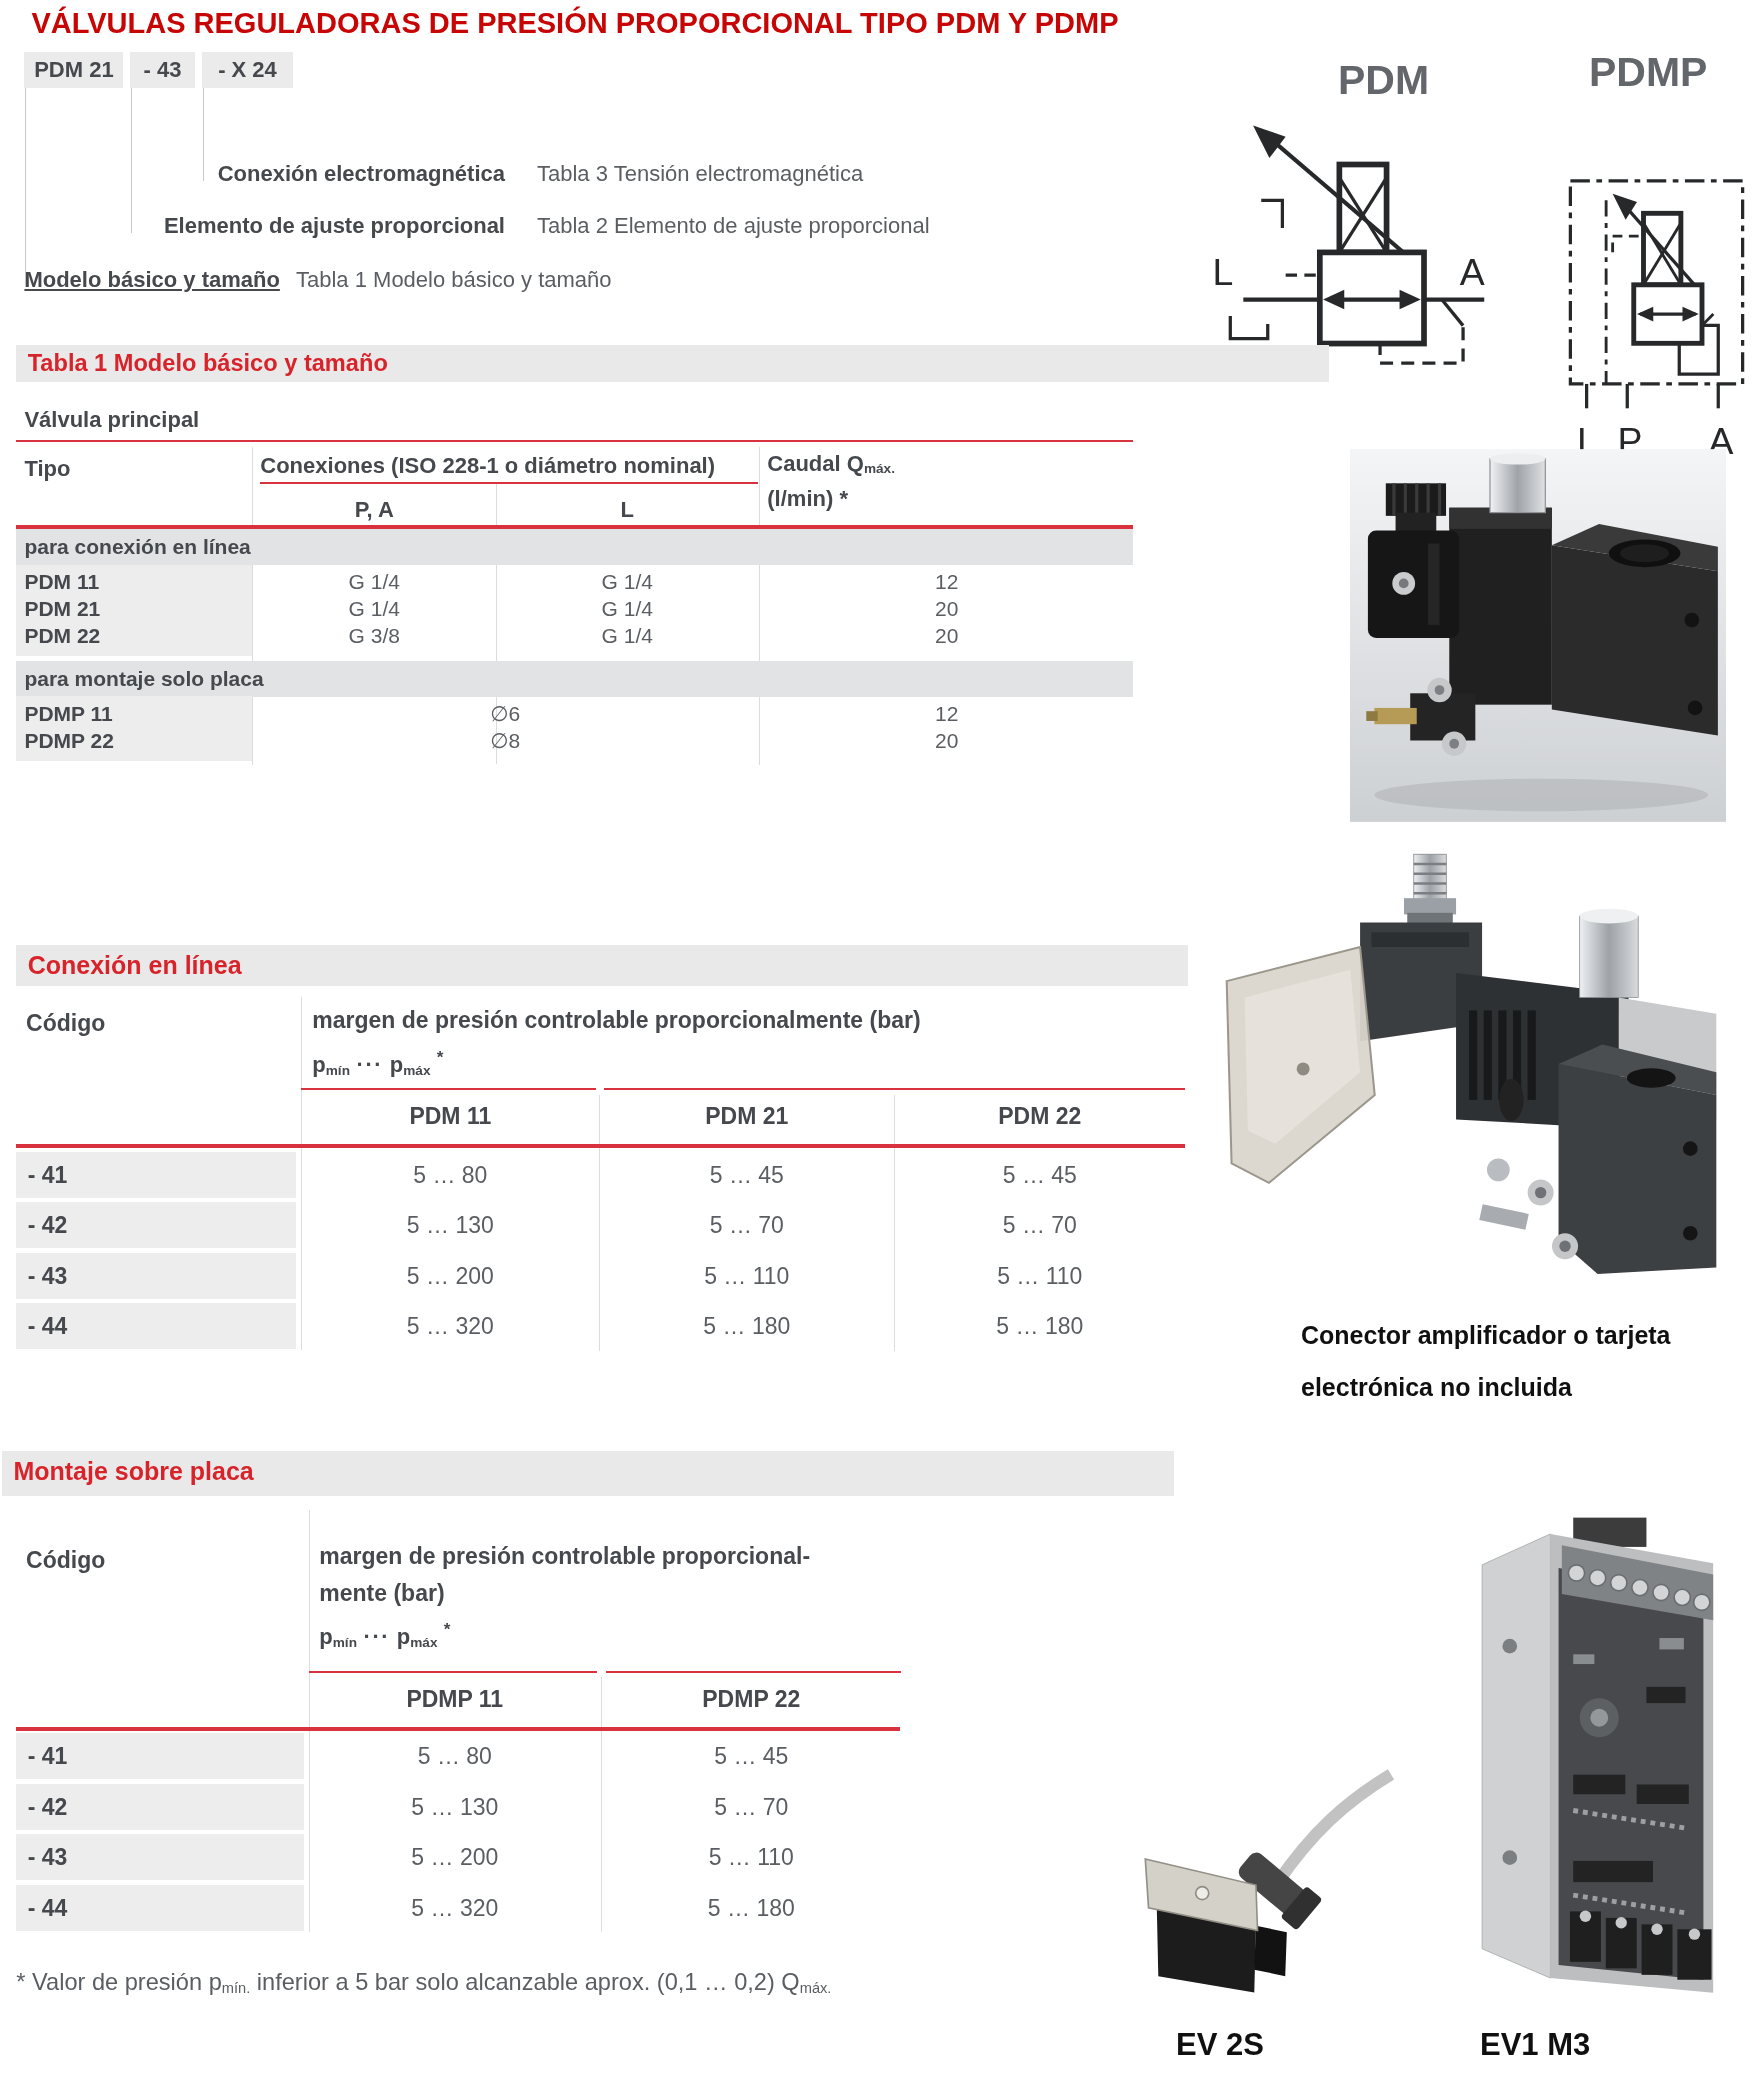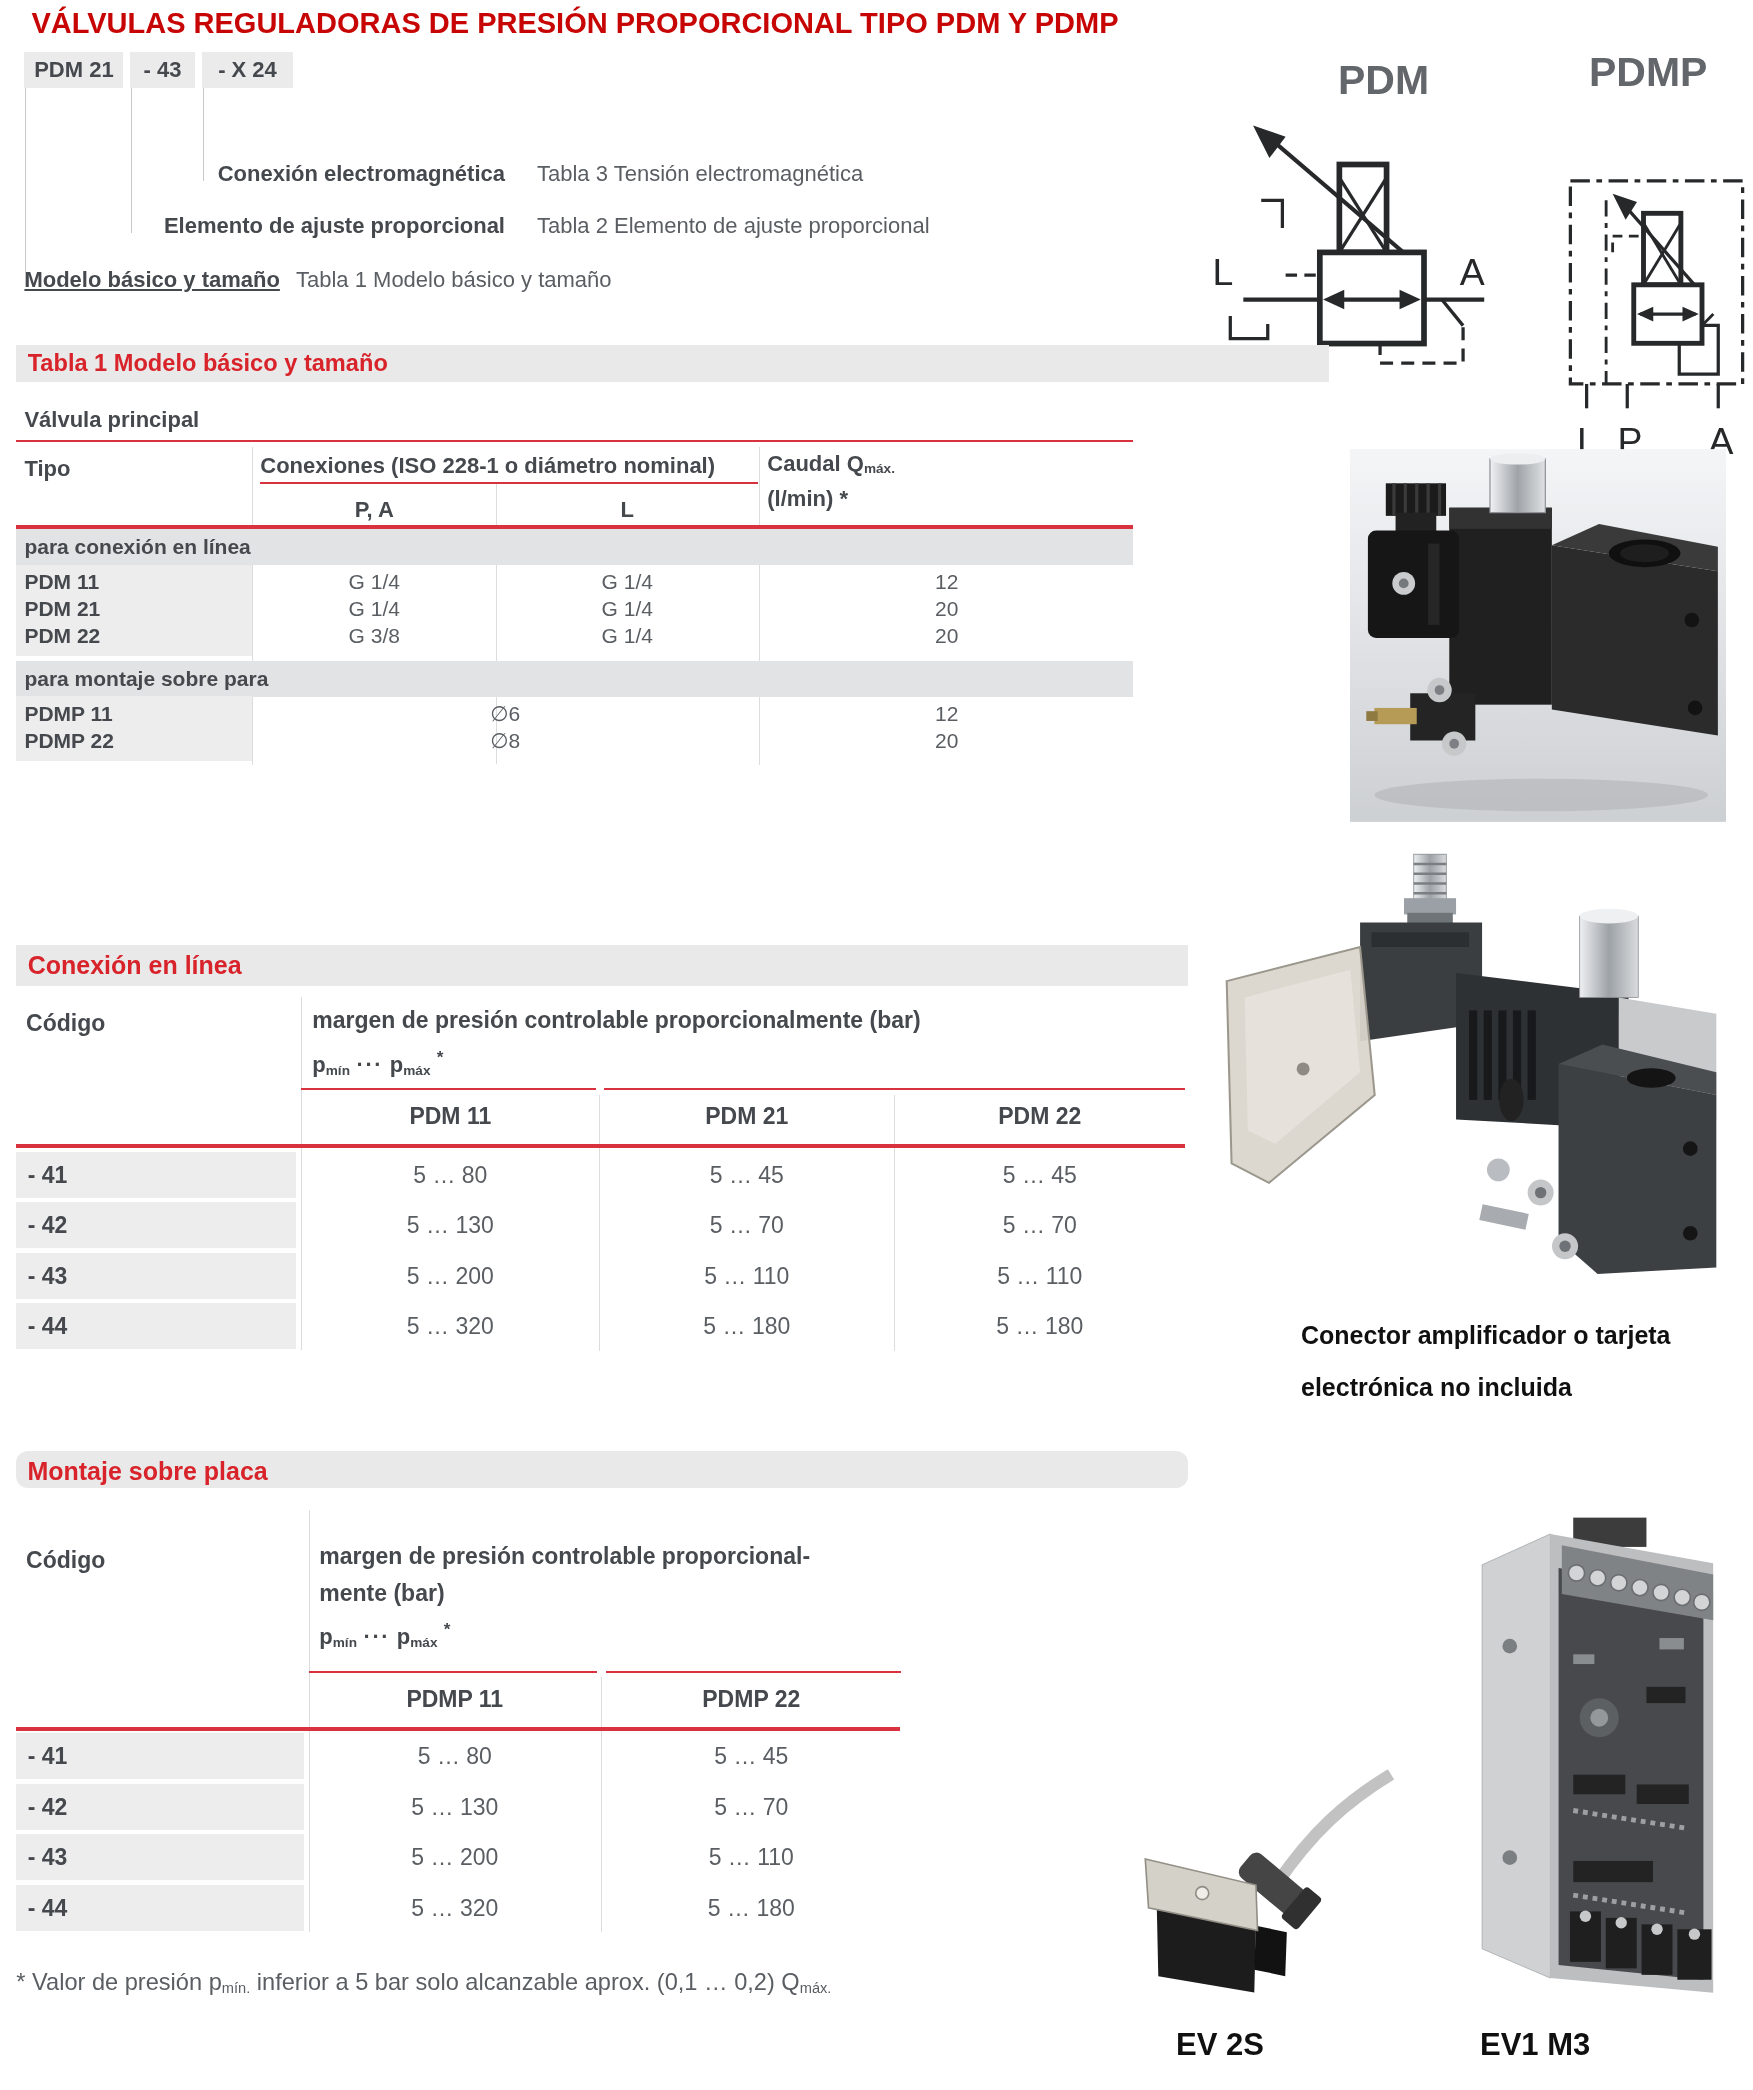--- a/index.html
+++ b/index.html
@@ -144,21 +144,21 @@
       <div class="abs gy ctr fs26" style="left:743px;width:375px;">20</div>
     </div>
     <div class="abs" style="left:0;top:184px;width:1117px;height:24.4px;">
       <div class="abs bd fs26" style="left:8.1px;">PDM 22</div>
       <div class="abs gy ctr fs26" style="left:236px;width:244px;">G 3/8</div>
       <div class="abs gy ctr fs26" style="left:480px;width:262px;">G 1/4</div>
       <div class="abs gy ctr fs26" style="left:743px;width:375px;">20</div>
     </div>
 
     <div class="abs band" style="left:0;top:221px;width:1117px;height:36px;">
-      <span class="bd fs26" style="display:block;padding-left:8.1px;line-height:36px;">para montaje sobre para</span>
+      <span class="bd fs26" style="display:block;padding-left:8.1px;line-height:36px;">para montaje solo placa</span>
     </div>
 
     <div class="abs cellbg" style="left:0;top:256px;width:236px;height:65px;"></div>
     <div class="abs" style="left:0;top:262px;width:1117px;height:24.4px;">
       <div class="abs bd fs26" style="left:8.1px;">PDMP 11</div>
       <div class="abs gy ctr fs26" style="left:236px;width:506px;">∅6</div>
       <div class="abs gy ctr fs26" style="left:743px;width:375px;">12</div>
     </div>
     <div class="abs" style="left:0;top:289px;width:1117px;height:24.4px;">
       <div class="abs bd fs26" style="left:8.1px;">PDMP 22</div>
@@ -302,21 +302,21 @@
     <circle cx="404" cy="420" r="16" fill="#c4c6c8"></circle>
       <circle cx="404" cy="420" r="7" fill="#6e7276"></circle>
     <circle cx="434" cy="486" r="16" fill="#c4c6c8"></circle>
       <circle cx="434" cy="486" r="7" fill="#6e7276"></circle>
     <rect x="330" y="440" width="58" height="20" fill="#a8acb0" transform="rotate(12 359 450)"></rect>
     <circle cx="352" cy="392" r="14" fill="#b9bdc1"></circle>
   </svg>
 
   <div class="abs blk" style="left:1301px;top:1309px;width:391px;font-size:25px;line-height:52px;">Conector amplificador o tarjeta electrónica no incluida</div>
 
-  <div class="abs bar" style="left:16px;top:1451px;width:1172px;height:37px;border-radius:12px;">
+  <div class="abs bar" style="left:2px;top:1451px;width:1172px;height:45px;">
     <span class="red-head" style="font-size:25px;line-height:41px;">Montaje sobre placa</span>
   </div>
 
   <div class="abs" style="left:16.3px;top:1502px;width:884px;height:432px;">
     <div class="abs vsep" style="left:293px;top:8.1px;height:422px;"></div>
     <div class="abs vsep" style="left:585px;top:175px;height:255px;"></div>
 
     <div class="abs bd fs28" style="left:9.8px;top:45px;">Código</div>
     <div class="abs bd fs28" style="left:303px;top:78px;width:570px;">mente (bar)</div>
     <div class="abs bd fs28" style="left:303px;top:41px;width:570px;">margen de presión controlable proporcional-</div>

